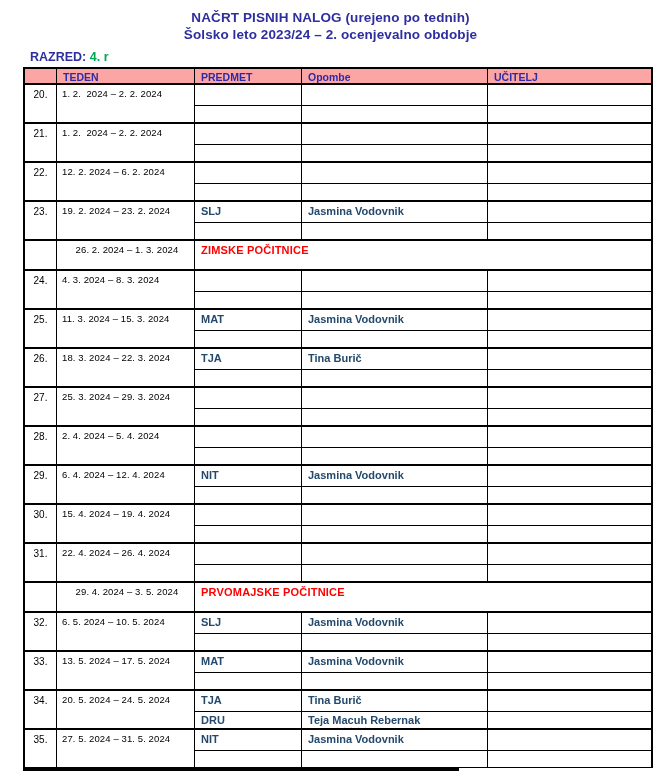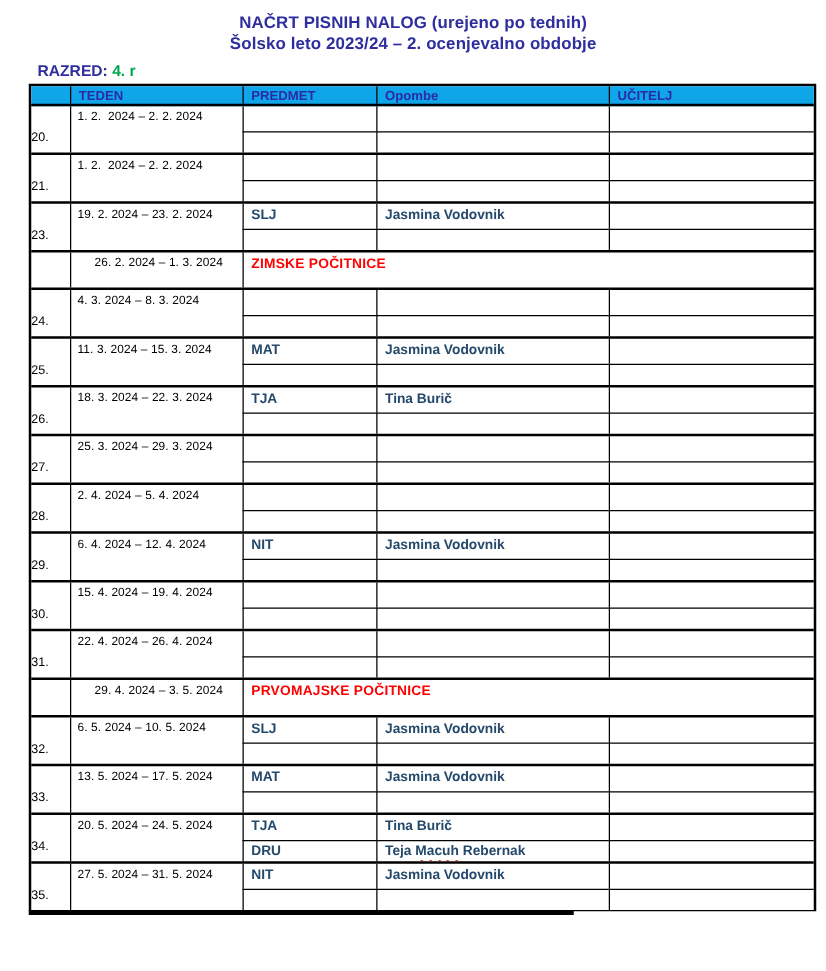--- a/index.html
+++ b/index.html
@@ -28,21 +28,21 @@
   
   .tbl {
     position: absolute; left: 23px; top: 67px; width: 630px;
     border: 2px solid #000; border-bottom: 1px solid #000;
     background: #fff;
   }
   .hdr {
     display: grid;
     grid-template-columns: 31px 138px 107px 186px 1fr;
     height: 16px;
-    background: #0ea5e9;
+    background: #fca5a5;
     border-bottom: 2px solid #000;
   }
   .hdr-cell {
     font-size: 10.5px; font-weight: bold; color: #2B2BA6;
     padding: 1px 0 0 6px; line-height: 14px;
     border-left: 1px solid #000;
     overflow: hidden;
   }
   .hdr-cell:first-child { border-left: none; }
 
@@ -53,21 +53,21 @@
     border-bottom: 2px solid #000;
   }
   .block:last-child { border-bottom: none; }
   .block.vacation {
     grid-template-columns: 31px 138px 1fr;
     grid-template-rows: 28px;
   }
   .cell { overflow: hidden; }
   .cell.num {
     grid-row: 1 / 3;
-    font-size: 10px; padding-top: 20px;
+    font-size: 10px; text-align: center; padding-top: 4px;
   }
   .vacation .cell.num { grid-row: auto; }
   .cell.date {
     grid-row: 1 / 3;
     border-left: 1px solid #000;
     font-size: 9.5px; padding: 3px 2px 0 5px;
     white-space: pre; letter-spacing: .1px;
   }
   .vacation .cell.date { grid-row: auto; text-align: center; }
   .cell.entry {
@@ -133,20 +133,30 @@
           <div class="cell num">21.</div>
           <div class="cell date">1. 2.  2024 – 2. 2. 2024</div>
           <div class="cell entry r1"></div>
           <div class="cell entry r1"></div>
           <div class="cell entry r1"></div>
           <div class="cell entry r2"></div>
           <div class="cell entry r2"></div>
           <div class="cell entry r2"></div>
         </div>
         <div class="block week">
+          <div class="cell num">22.</div>
+          <div class="cell date">12. 2. 2024 – 6. 2. 2024</div>
+          <div class="cell entry r1"></div>
+          <div class="cell entry r1"></div>
+          <div class="cell entry r1"></div>
+          <div class="cell entry r2"></div>
+          <div class="cell entry r2"></div>
+          <div class="cell entry r2"></div>
+        </div>
+        <div class="block week">
           <div class="cell num">23.</div>
           <div class="cell date">19. 2. 2024 – 23. 2. 2024</div>
           <div class="cell entry r1">SLJ</div>
           <div class="cell entry r1">Jasmina Vodovnik</div>
           <div class="cell entry r1"></div>
           <div class="cell entry r2"></div>
           <div class="cell entry r2"></div>
           <div class="cell entry r2"></div>
         </div>
         <div class="block vacation">

